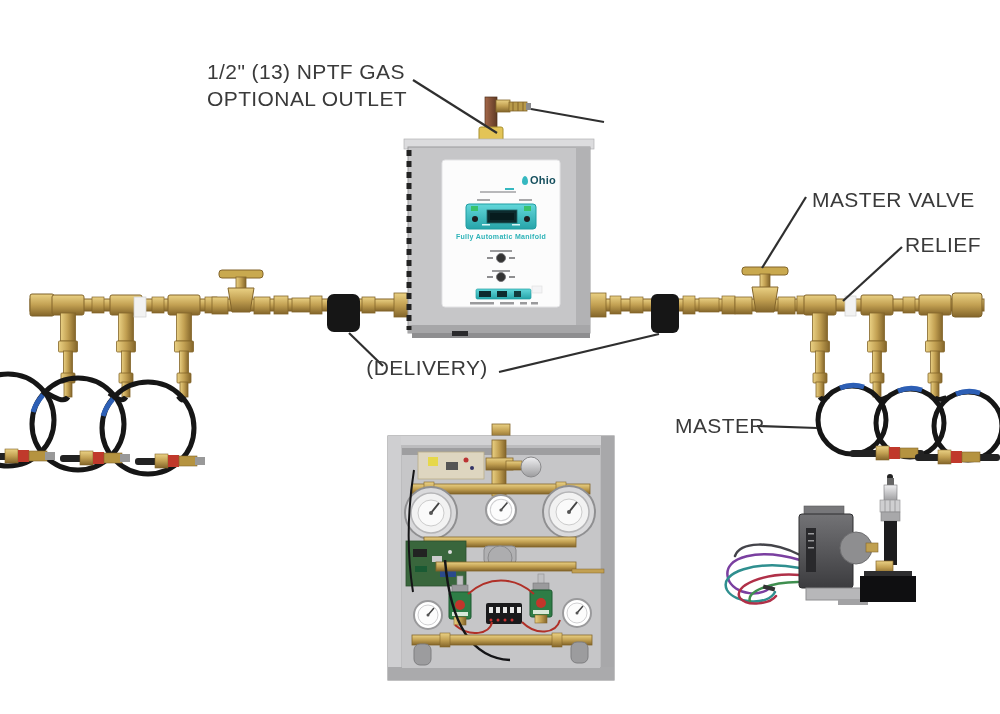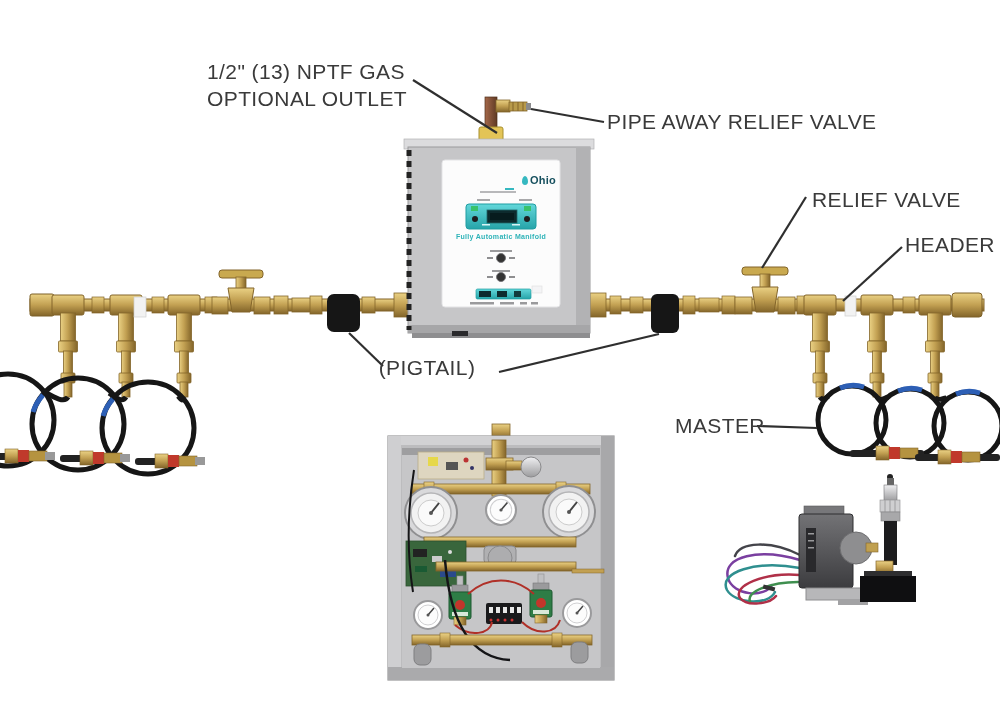--- a/index.html
+++ b/index.html
@@ -392,25 +392,24 @@
     <line x1="349" y1="333" x2="383" y2="366"></line>
     <line x1="659" y1="334" x2="499" y2="372"></line>
     <line x1="757" y1="426" x2="817" y2="428"></line>
   </g>
 </svg>
 
   <div class="label" style="left:207px;top:58px;">
     <div>1/2" (13) NPTF GAS</div>
     <div>OPTIONAL OUTLET</div>
   </div>
-  <div class="label" style="left:607px;top:108px;">PIPE AWAY RELIEF VALVE</div>
-  <div class="label" style="left:812px;top:186px;">RELIEF VALVE</div>
-  <div class="label" style="left:905px;top:231px;">HEADER</div>
+  <div class="label" style="left:812px;top:186px;">MASTER VALVE</div>
+  <div class="label" style="left:905px;top:231px;">RELIEF</div>
   <div class="label center" style="left:352px;top:354px;width:150px;">
-    <div>(PIGTAIL)</div>
+    <div>(DELIVERY)</div>
   </div>
   <div class="label" style="left:675px;top:412px;">MASTER</div>
 
   <div class="brand-logo">
     <span class="drop-icon"></span>
     <span class="brand-text">Ohio</span>
   </div>
   <div class="panel-product">Fully Automatic Manifold</div>
 
 </div>

